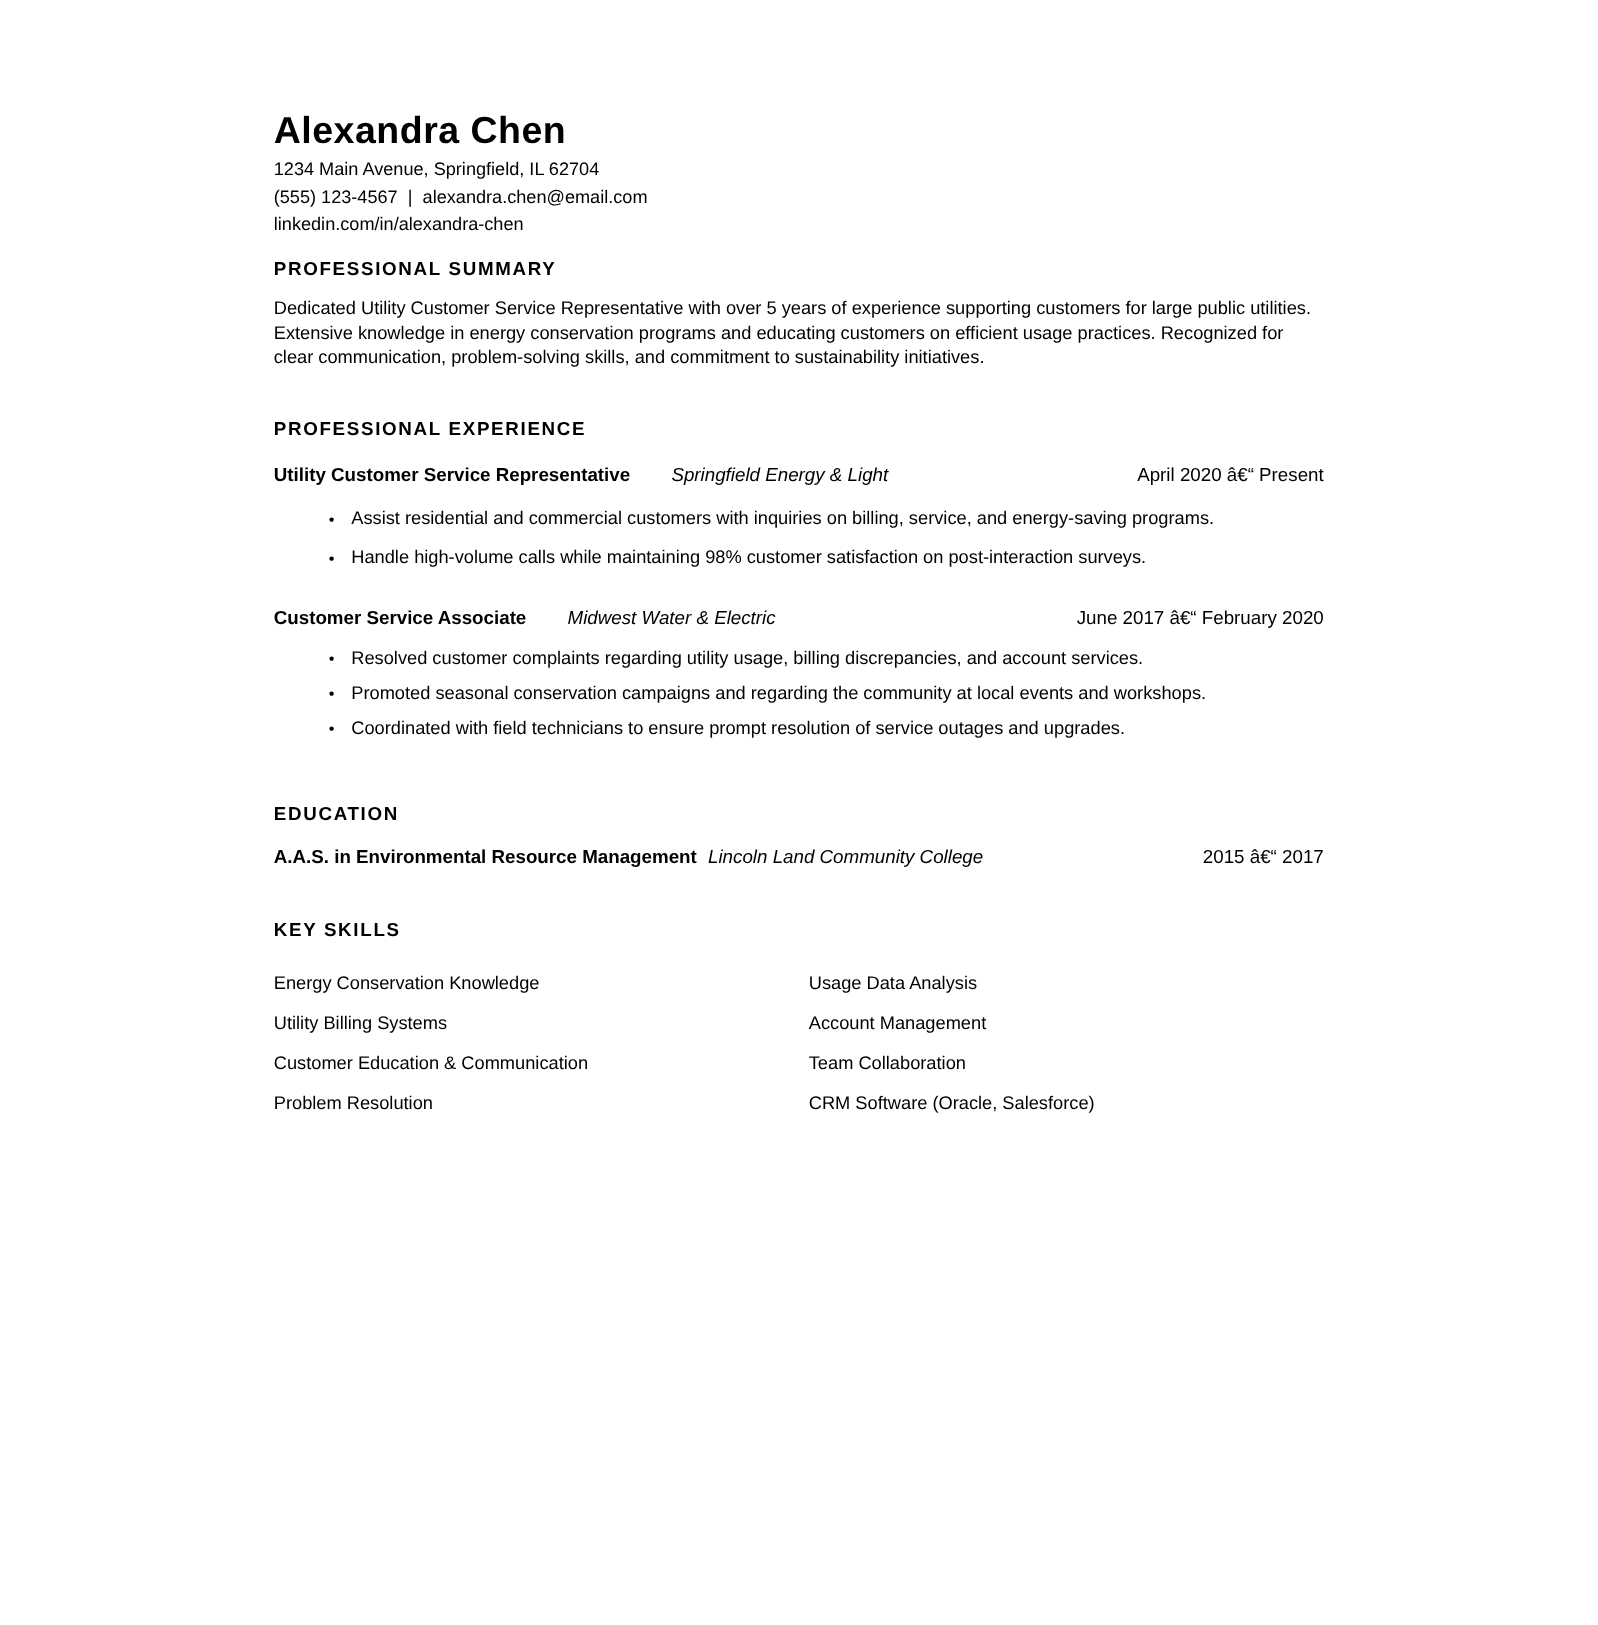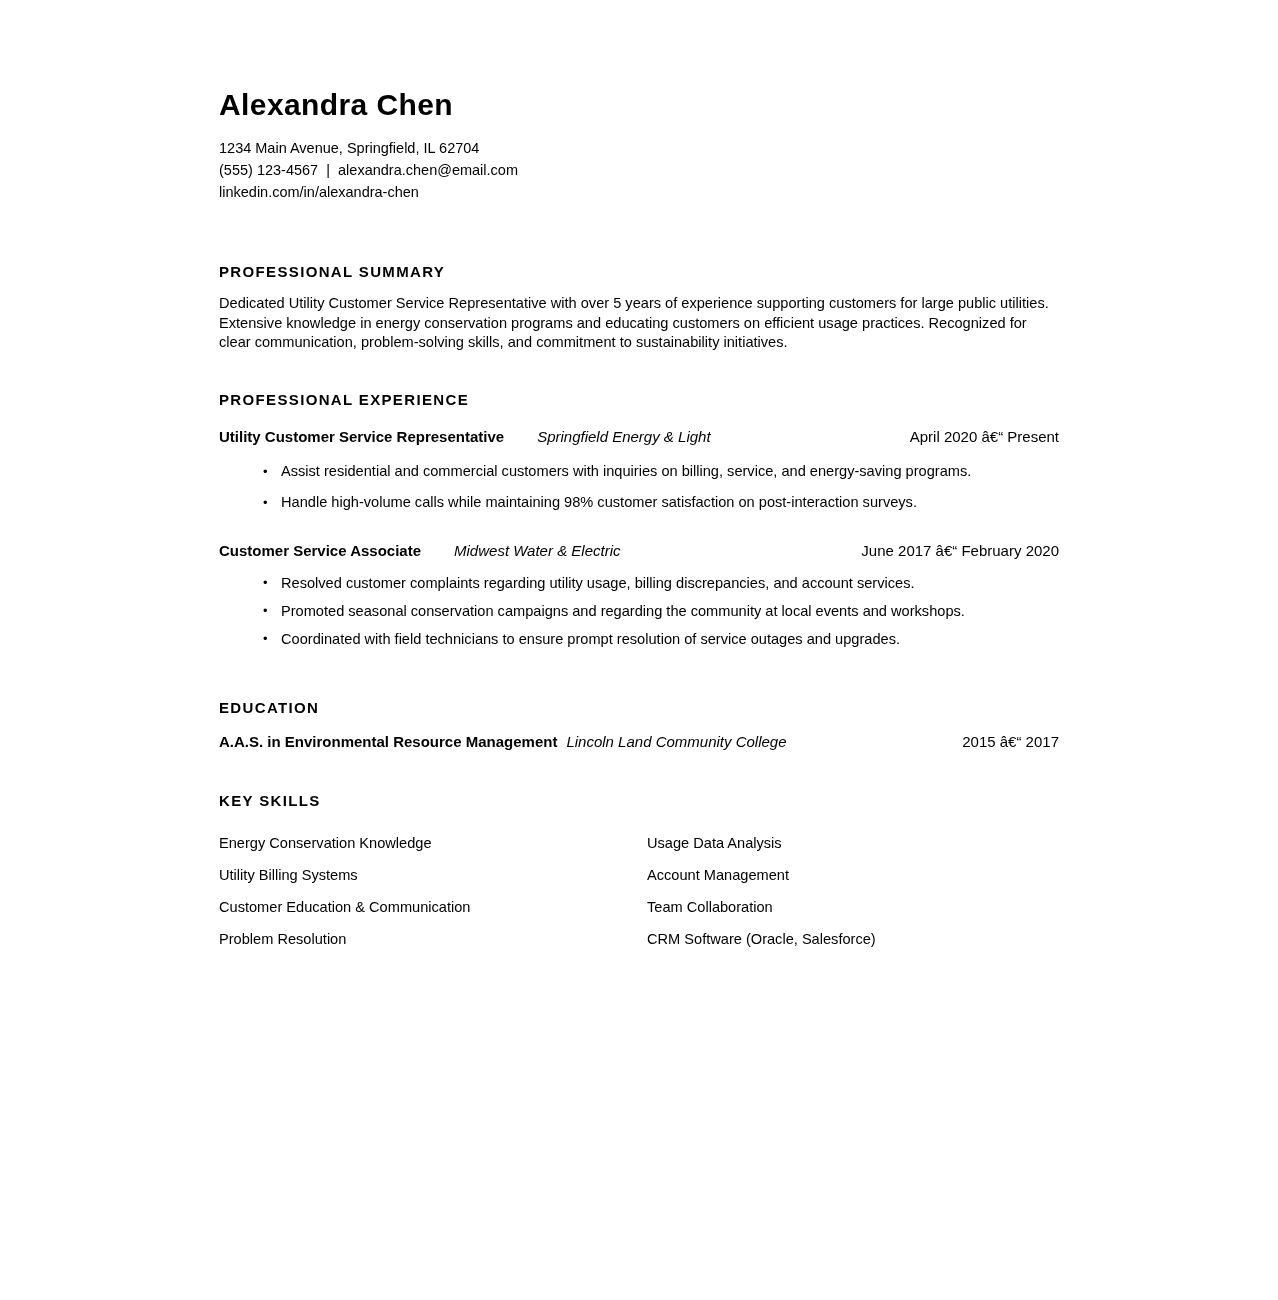--- a/index.html
+++ b/index.html
@@ -33,39 +33,39 @@
   .name {
     font-size: 30px;
     font-weight: bold;
     letter-spacing: 0.4px;
     line-height: 1.1;
     margin: 0;
     padding-top: 88px;
     color: #000;
   }
   .contact-block {
-    margin-top: 16px;
+    margin-top: 4px;
   }
   .contact-line {
     font-size: 14.5px;
     line-height: 22px;
     color: #000;
     white-space: pre;
   }
 
   
   .section-heading {
     font-size: 15px;
     font-weight: bold;
     letter-spacing: 1.35px;
     text-transform: uppercase;
     color: #000;
     margin: 0;
   }
-  .sec-summary   { margin-top: 60px; }
+  .sec-summary   { margin-top: 16px; }
   .sec-experience{ margin-top: 38px; }
   .sec-education { margin-top: 46px; }
   .sec-skills    { margin-top: 42px; }
 
   
   .summary-text {
     font-size: 14.6px;
     line-height: 19.6px;
     margin-top: 14px;
     text-align: left;

